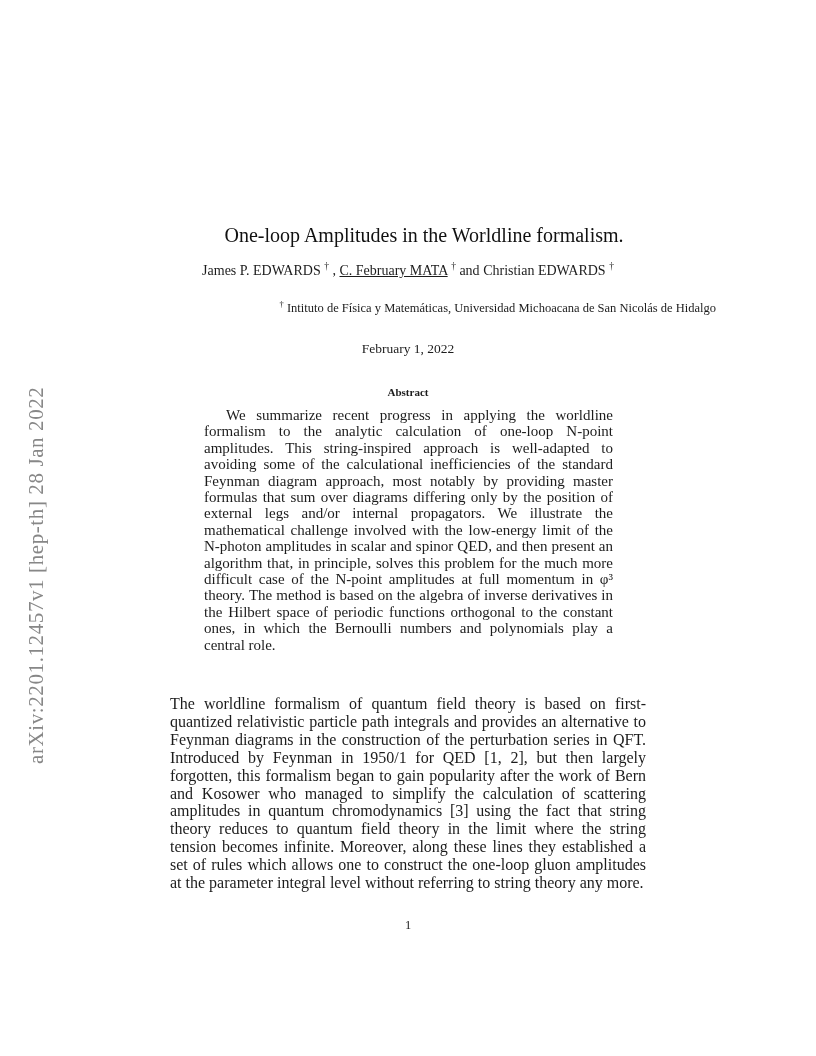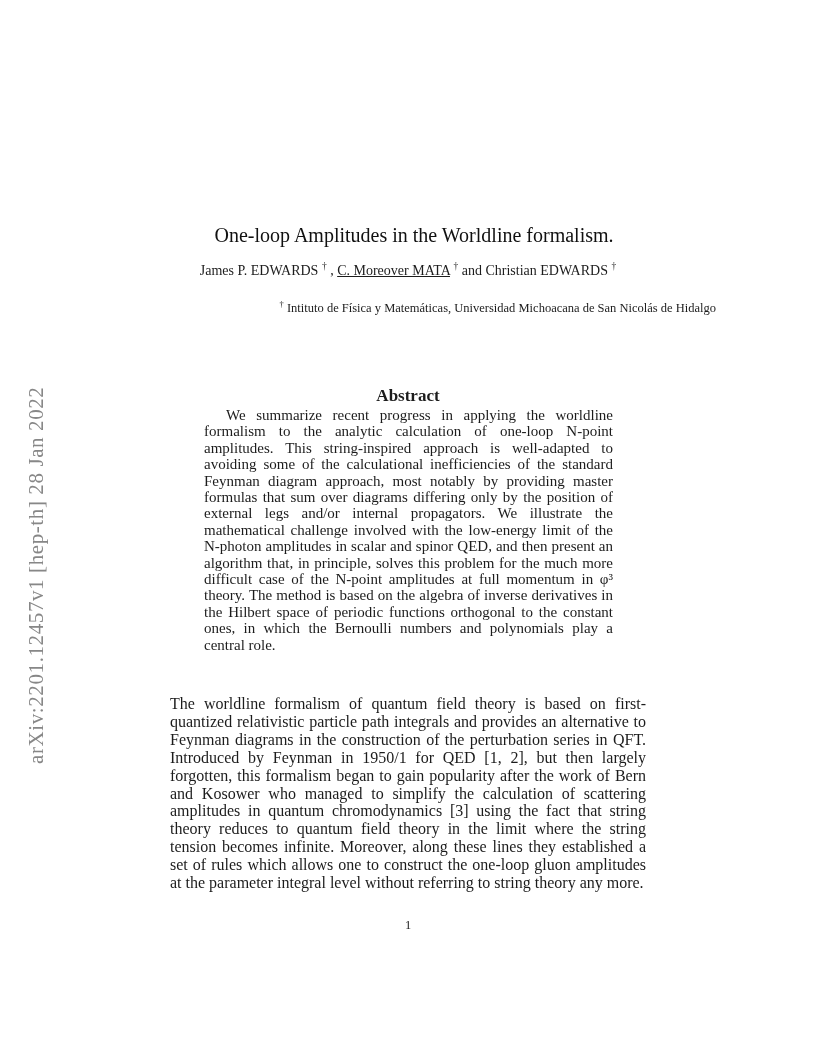--- a/index.html
+++ b/index.html
@@ -24,21 +24,21 @@
     transform-origin: left top;
     white-space: nowrap;
     color: #878787;
     font-size: 21px;
     letter-spacing: 0.6px;
   }
 
   .title {
     position: absolute;
     top: 224px;
-    left: 126px;
+    left: 136px;
     width: 576px;
     text-align: center;
     font-size: 20px;
     color: #111;
   }
 
   .authors {
     position: absolute;
     top: 263px;
     left: 120px;
@@ -68,21 +68,21 @@
     font-size: 13.5px;
   }
 
   .abstract-heading {
     position: absolute;
     top: 386px;
     left: 204px;
     width: 408px;
     text-align: center;
     font-weight: bold;
-    font-size: 17px;
+    font-size: 11px;
   }
 
   .abstract-body {
     position: absolute;
     top: 407px;
     left: 204px;
     width: 409px;
     font-size: 15px;
     line-height: 16.4px;
     text-align: justify;
@@ -123,29 +123,30 @@
 <body>
 
 <div class="page">
 
   <div class="arxiv-stamp">arXiv:2201.12457v1 [hep-th] 28 Jan 2022</div>
 
   <h1 class="title" style="font-weight:normal;">One-loop Amplitudes in the Worldline formalism.</h1>
 
   <div class="authors">
     <span>James P. EDWARDS</span>
-    <sup>†</sup><span> , </span><span class="underlined">C. Moreover MATA</span>
+    <sup>†</sup><span> , </span><span class="underlined">C. February MATA</span>
     <sup>†</sup><span> and </span><span>Christian EDWARDS</span>
     <sup>†</sup>
   </div>
 
   <div class="affiliation">
     <div><sup>†</sup><span> Intituto de Física y Matemáticas, Universidad Michoacana de San Nicolás de Hidalgo</span></div>
   </div>
 
+  <div class="date">February 1, 2022</div>
 
   <div class="abstract-heading">Abstract</div>
 
   <div class="abstract-body">We summarize recent progress in applying the worldline formalism to the analytic calculation of one-loop N-point amplitudes. This string-inspired approach is well-adapted to avoiding some of the calculational inefficiencies of the standard Feynman diagram approach, most notably by providing master formulas that sum over diagrams differing only by the position of external legs and/or internal propagators. We illustrate the mathematical challenge involved with the low-energy limit of the N-photon amplitudes in scalar and spinor QED, and then present an algorithm that, in principle, solves this problem for the much more difficult case of the N-point amplitudes at full momentum in φ³ theory. The method is based on the algebra of inverse derivatives in the Hilbert space of periodic functions orthogonal to the constant ones, in which the Bernoulli numbers and polynomials play a central role.</div>
 
 
   <div class="intro-paragraph">The worldline formalism of quantum field theory is based on first-quantized relativistic particle path integrals and provides an alternative to Feynman diagrams in the construction of the perturbation series in QFT. Introduced by Feynman in 1950/1 for QED [1, 2], but then largely forgotten, this formalism began to gain popularity after the work of Bern and Kosower who managed to simplify the calculation of scattering amplitudes in quantum chromodynamics [3] using the fact that string theory reduces to quantum field theory in the limit where the string tension becomes infinite. Moreover, along these lines they established a set of rules which allows one to construct the one-loop gluon amplitudes at the parameter integral level without referring to string theory any more.</div>
 
   <div class="page-number">1</div>
 

